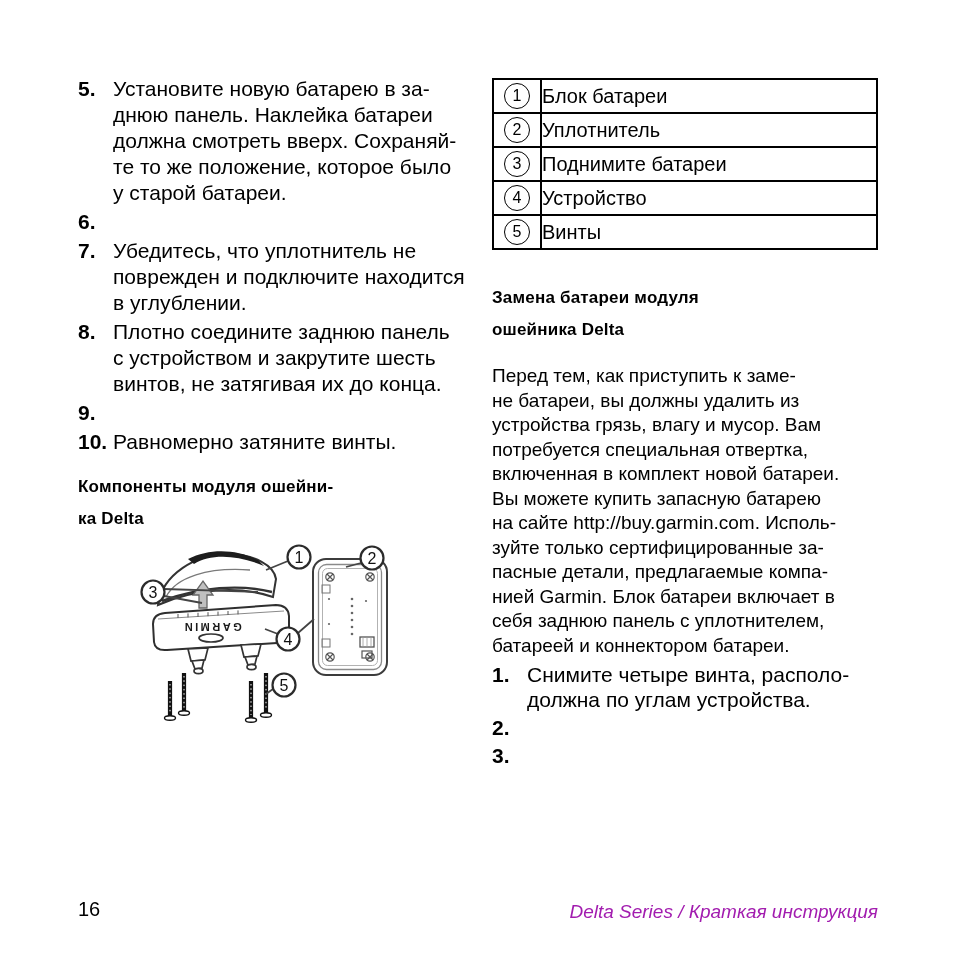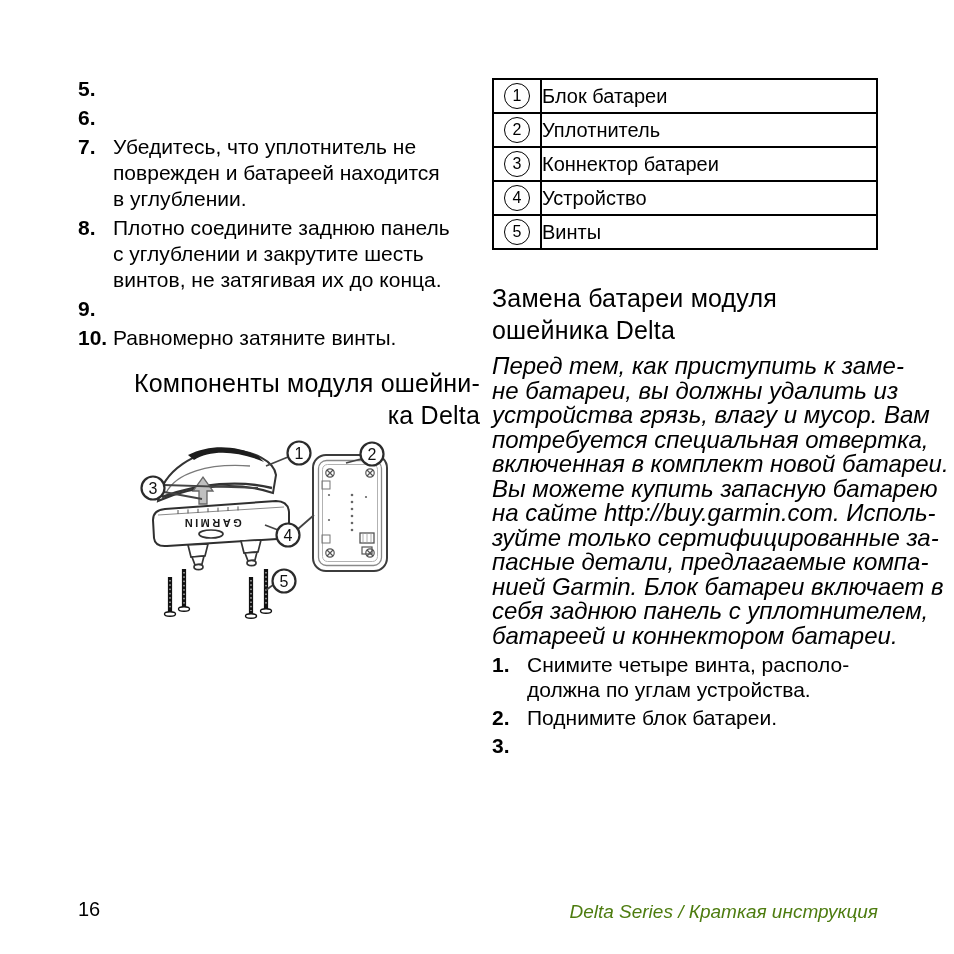--- a/index.html
+++ b/index.html
@@ -12,71 +12,76 @@
   .col-left{position:absolute;left:78px;top:76px;width:402px;}
   .col-right{position:absolute;left:492px;top:78px;width:392px;}
 
   .step{display:flex;margin-bottom:3px;font-size:21px;line-height:26px;}
   .step .num{flex:none;width:35px;font-weight:bold;}
   .step .txt{white-space:pre;}
 
   .col-right .step{line-height:25px;margin-bottom:3px;}
 
   h2{
-    margin:0;font-size:25px;font-weight:normal;line-height:32px;
+    margin:0;font-size:17px;font-weight:bold;line-height:32px;
     white-space:pre;letter-spacing:0.2px;
   }
-  .h-left{margin-top:16px;text-align:right;}
+  .h-left{margin-top:16px;}
   .h-right{margin-top:32px;}
 
   .para{
-    margin:8px 0 4px 0;font-size:24px;line-height:24.5px;white-space:pre;font-style:italic;
+    margin:18px 0 4px 0;font-size:19px;line-height:24.5px;white-space:pre;
   }
 
   table.legend{border-collapse:collapse;width:386px;table-layout:fixed;}
   table.legend td{border:2px solid #000;height:32px;padding:0;}
   td.cnum{width:46px;text-align:center;vertical-align:middle;}
   td.clabel{font-size:20px;padding-left:8px;vertical-align:middle;margin-left:36px;}
   .circle-num{
     display:inline-block;width:24px;height:24px;border:1.8px solid #000;
     border-radius:50%;font-size:16px;line-height:24px;text-align:center;
     vertical-align:middle;
   }
 
   .diagram-wrap{margin:4px 0 0 30px;}
 
   .footer-left{position:absolute;left:78px;top:898px;font-size:20px;}
   .footer-right{
     position:absolute;right:76px;top:901px;font-size:19px;
-    font-style:italic;color:#4d7c0f;
+    font-style:italic;color:#a21caf;
   }
 </style>
 </head>
 <body>
 
 <div>
 
   <div class="col-left">
 
     <div class="step">
       <span class="num">5.</span>
+      <span class="txt">Установите новую батарею в за-
+днюю панель. Наклейка батареи
+должна смотреть вверх. Сохраняй-
+те то же положение, которое было
+у старой батареи.</span>
     </div>
     <div class="step">
       <span class="num">6.</span>
     </div>
     <div class="step">
       <span class="num">7.</span>
       <span class="txt">Убедитесь, что уплотнитель не
-поврежден и батареей находится
+поврежден и подключите находится
 в углублении.</span>
     </div>
     <div class="step">
       <span class="num">8.</span>
       <span class="txt">Плотно соедините заднюю панель
-с углублении и закрутите шесть
+с устройством и закрутите шесть
 винтов, не затягивая их до конца.</span>
     </div>
     <div class="step">
       <span class="num">9.</span>
     </div>
     <div class="step">
       <span class="num">10.</span>
       <span class="txt">Равномерно затяните винты.</span>
     </div>
 
@@ -198,21 +203,21 @@
           <tr>
         <td class="cnum"><span class="circle-num">1</span></td>
         <td class="clabel">Блок батареи</td>
       </tr>
       <tr>
         <td class="cnum"><span class="circle-num">2</span></td>
         <td class="clabel">Уплотнитель</td>
       </tr>
       <tr>
         <td class="cnum"><span class="circle-num">3</span></td>
-        <td class="clabel">Коннектор батареи</td>
+        <td class="clabel">Поднимите батареи</td>
       </tr>
       <tr>
         <td class="cnum"><span class="circle-num">4</span></td>
         <td class="clabel">Устройство</td>
       </tr>
       <tr>
         <td class="cnum"><span class="circle-num">5</span></td>
         <td class="clabel">Винты</td>
       </tr>
     </tbody>
@@ -234,21 +239,20 @@
 себя заднюю панель с уплотнителем,
 батареей и коннектором батареи.</p>
 
     <div class="step">
       <span class="num">1.</span>
       <span class="txt">Снимите четыре винта, располо-
 должна по углам устройства.</span>
     </div>
     <div class="step">
       <span class="num">2.</span>
-      <span class="txt">Поднимите блок батареи.</span>
     </div>
     <div class="step">
       <span class="num">3.</span>
     </div>
   </div>
 
   <div class="footer-left">16</div>
   <div class="footer-right">Delta Series / Краткая инструкция</div>
 
 </div>

